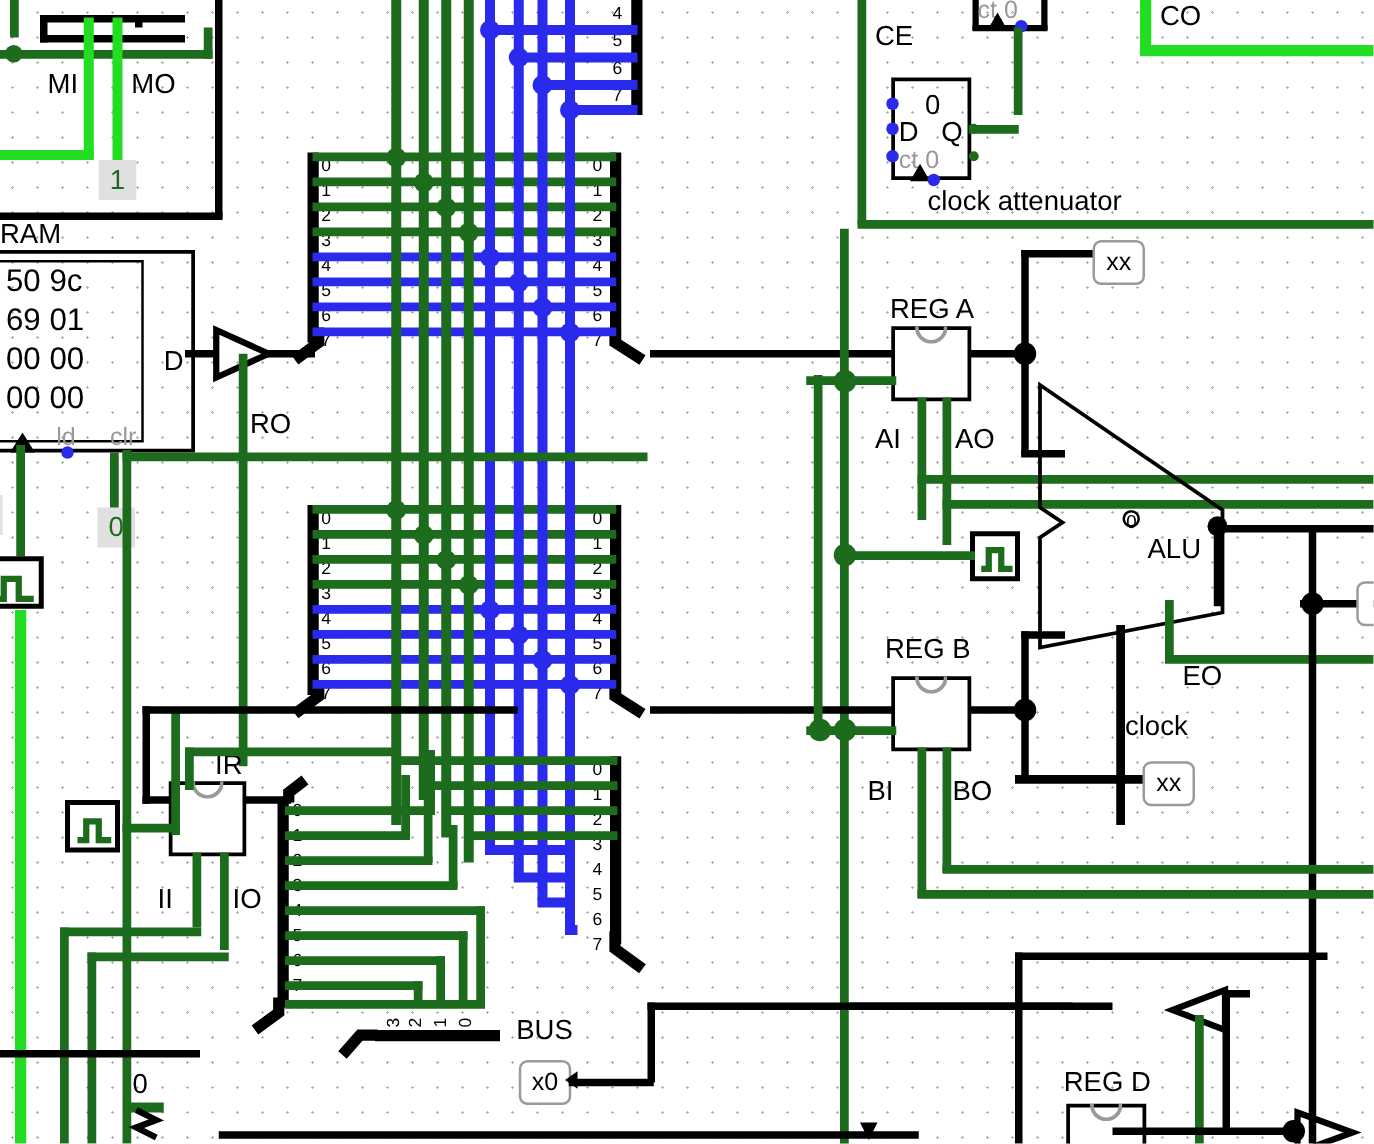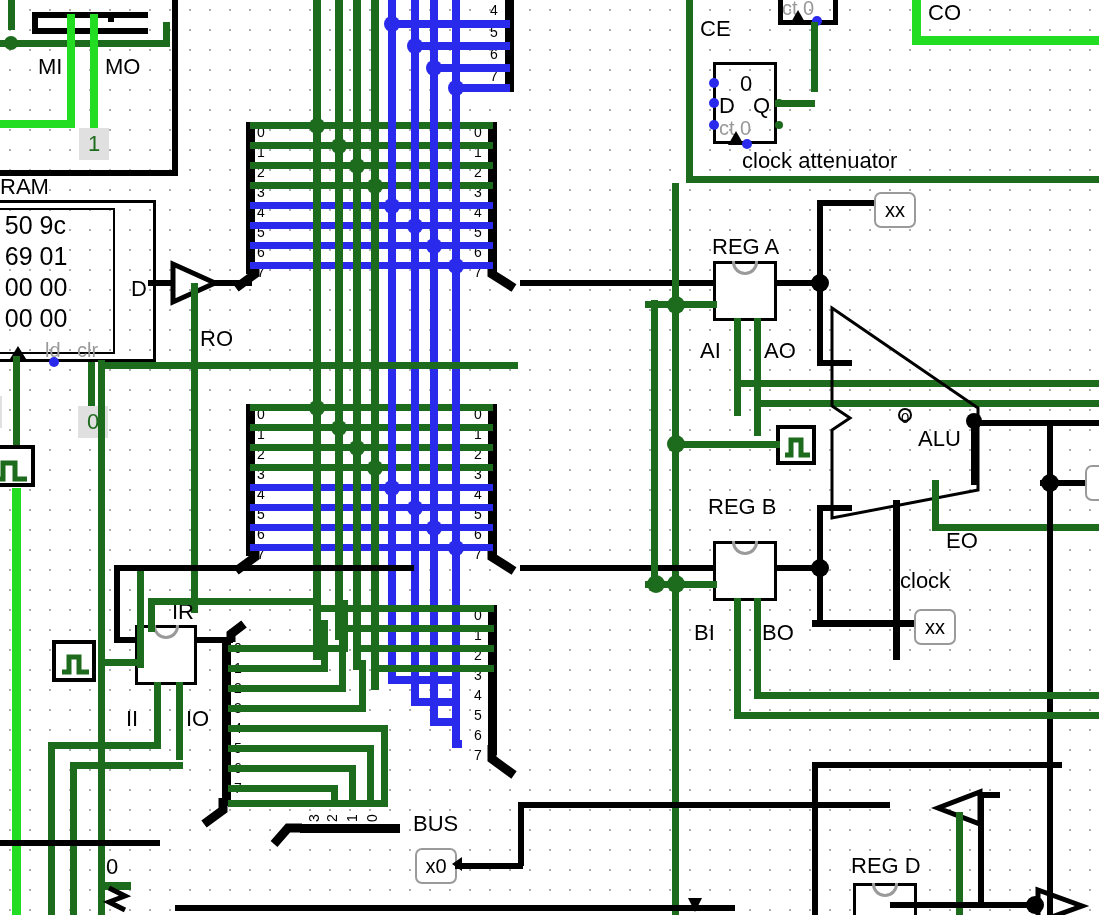--- a/index.html
+++ b/index.html
@@ -78,21 +78,21 @@
 
   <div class="lbl" style="left:0px;top:176px;">RAM</div>
   <div class="box" style="left:-40px;top:200px;width:196px;height:162px;"></div>
   <div class="boxthin" style="left:-34px;top:208px;width:149px;height:146px;"></div>
   <div class="ramcell" style="left:-30px;top:212px;">47 50 9c</div>
   <div class="ramcell" style="left:-30px;top:243px;">00 69 01</div>
   <div class="ramcell" style="left:-30px;top:274px;">00 00 00</div>
   <div class="ramcell" style="left:-30px;top:305px;">00 00 00</div>
   <div class="lbl" style="left:131px;top:278px;">D</div>
   <div class="lbl-gry" style="left:45px;top:340px;">ld</div>
-  <div class="lbl-gry" style="left:77px;top:340px;">clr</div>
+  <div class="lbl-gry" style="left:88px;top:340px;">clr</div>
   <svg style="left:0px;top:340px;width:40px;height:30px;">
     <polygon points="8,22 18,6 28,22" fill="#000"></polygon>
   </svg>
   <svg style="left:40px;top:350px;width:30px;height:30px;">
     <circle cx="14" cy="12" r="5" fill="#2a2aec"></circle>
   </svg>
 
   <div class="w dgrn" style="left:88px;top:362px;width:7px;height:46px;"></div>
   <div class="valbox" style="left:78px;top:406px;width:30px;height:32px;">0</div>
 
@@ -398,21 +398,21 @@
   </div>
   <div class="w dgrn" style="left:675px;top:441px;width:105px;height:7px;"></div>
   <svg style="left:665px;top:432px;width:30px;height:30px;">
     <circle cx="11" cy="12" r="9" fill="#1d6b1d"></circle>
   </svg>
   <svg style="left:665px;top:293px;width:30px;height:30px;">
     <circle cx="11" cy="12" r="9" fill="#1d6b1d"></circle>
   </svg>
   <div class="w dgrn" style="left:672px;top:183px;width:7px;height:740px;"></div>
 
-  <div class="lbl" style="left:708px;top:496px;">REG B</div>
+  <div class="lbl" style="left:708px;top:508px;">REG B</div>
   <div class="reg" style="left:713px;top:541px;width:64px;height:60px;"></div>
   <div class="regarc" style="left:732px;top:541px;"></div>
   <div class="lbl" style="left:694px;top:622px;">BI</div>
   <div class="lbl" style="left:762px;top:622px;">BO</div>
   <div class="w blk" style="left:520px;top:565px;width:196px;height:6px;"></div>
   <div class="w blk" style="left:775px;top:565px;width:48px;height:6px;"></div>
   <div class="w dgrn" style="left:645px;top:581px;width:72px;height:7px;"></div>
   <div class="w dgrn" style="left:734px;top:598px;width:7px;height:120px;"></div>
   <div class="w dgrn" style="left:754px;top:598px;width:7px;height:100px;"></div>
   <div class="w dgrn" style="left:734px;top:712px;width:365px;height:7px;"></div>

